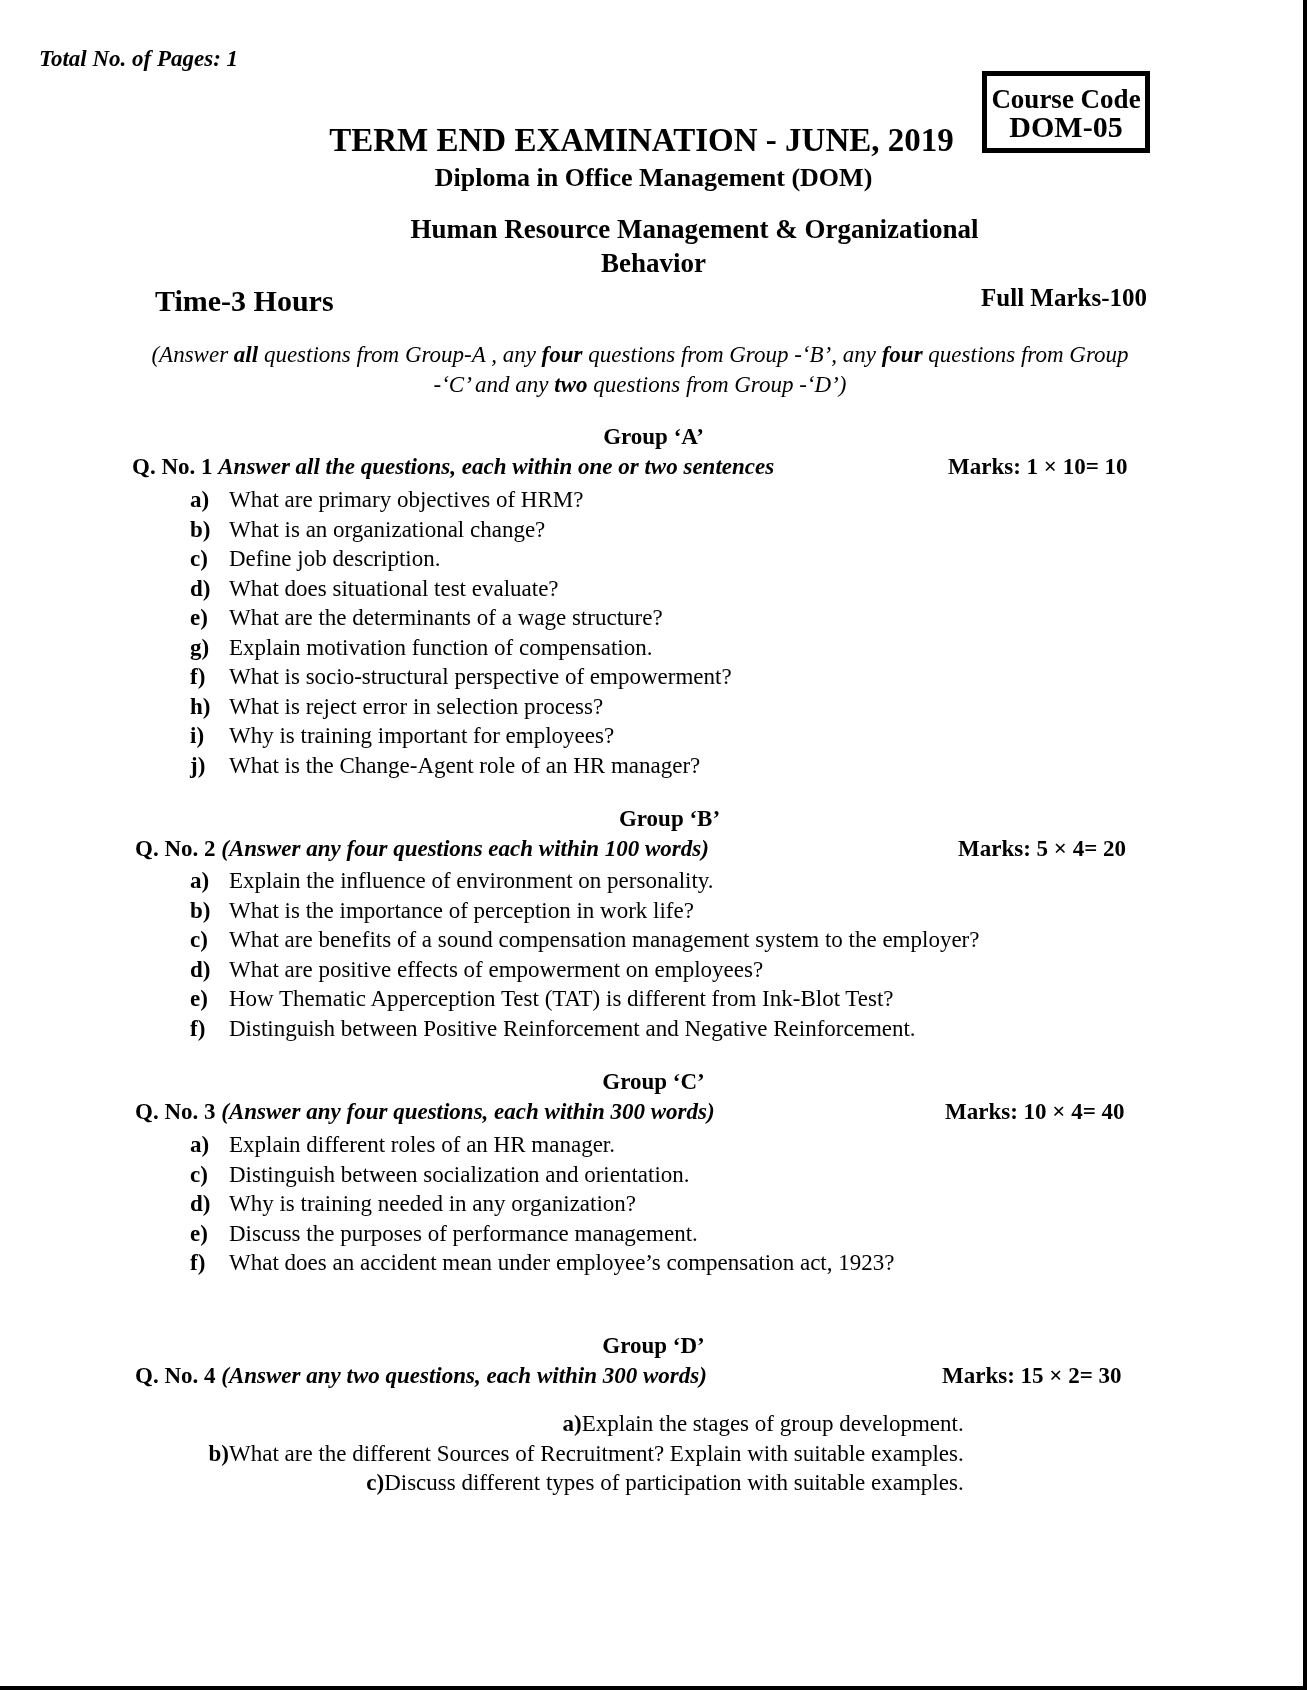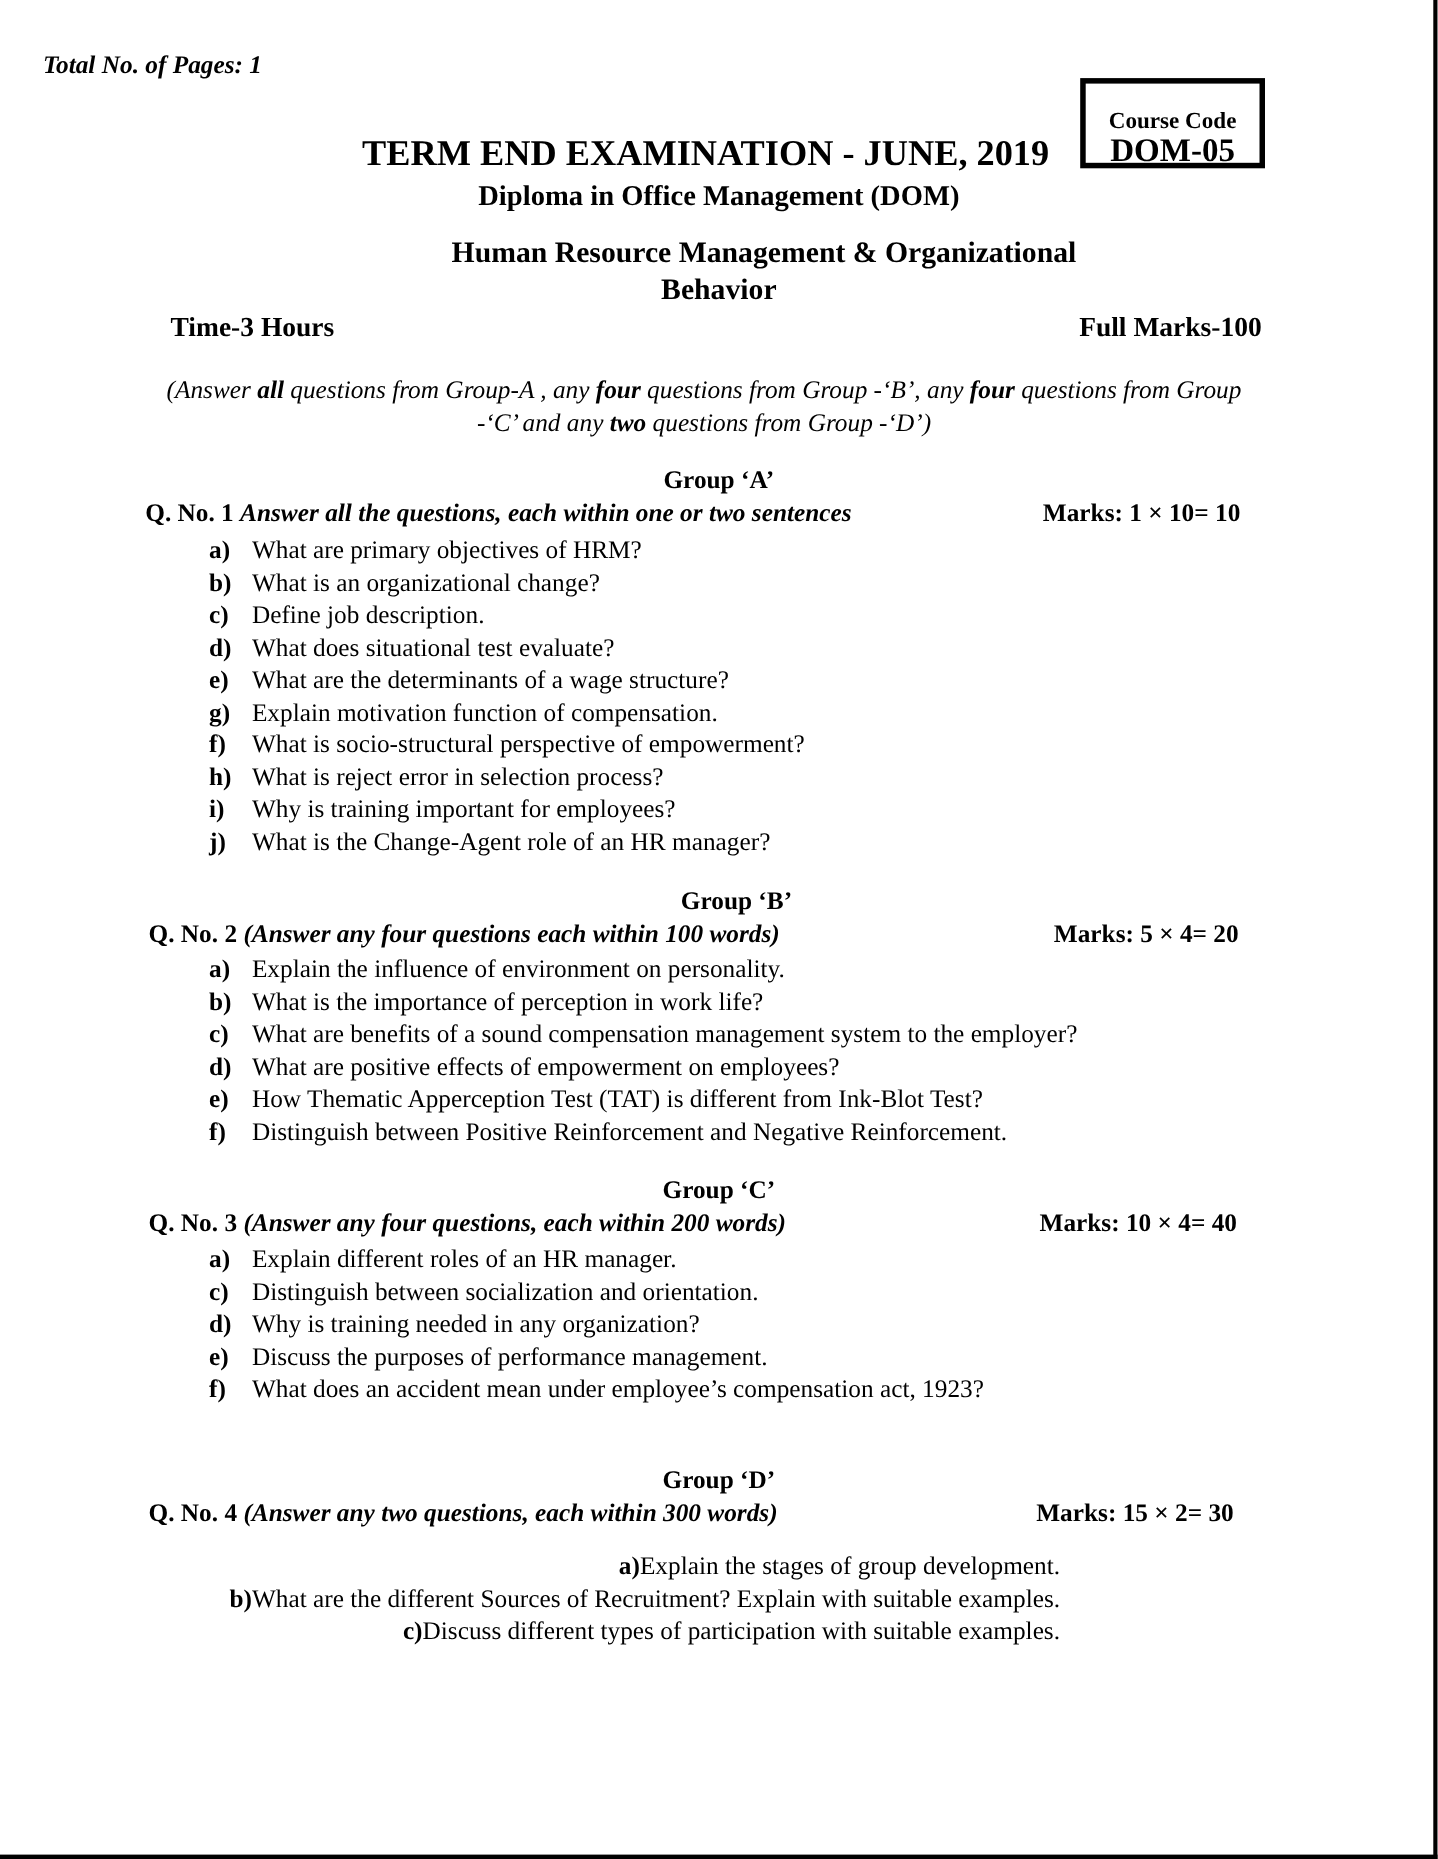--- a/index.html
+++ b/index.html
@@ -9,31 +9,31 @@
   }
   .frame-right { position: absolute; left: 1303px; top: 0; width: 4px; height: 1690px; background: #000; }
   .frame-bottom { position: absolute; left: 0; top: 1686px; width: 1307px; height: 4px; background: #000; }
 
   .pages { position: absolute; left: 39px; top: 46px; font-size: 23px; font-style: italic; font-weight: bold; }
 
   .code-box {
     position: absolute; left: 982px; top: 71px; width: 158px; height: 72px;
     border: 5px solid #000; text-align: center;
   }
-  .code-box .lbl { font-size: 21px; font-weight: bold; margin-top: 21px; line-height: 24px; }
+  .code-box .lbl { font-size: 27px; font-weight: bold; margin-top: 11px; line-height: 24px; }
   .code-box .val { font-size: 30px; font-weight: bold; line-height: 32px; }
 
   .center { position: absolute; left: 0; width: 1307px; text-align: center; font-weight: bold; }
   .title { top: 122px; font-size: 33px; left: 0; width: 1307px; }
   .title span { position: relative; left: -12px; }
   .subtitle { top: 163px; font-size: 26px; }
   .subject1 { top: 214px; font-size: 27px; padding-left: 41px; }
   .subject2 { top: 248px; font-size: 27px; }
 
-  .time { position: absolute; left: 155px; top: 284px; font-size: 25px; font-weight: bold; }
+  .time { position: absolute; left: 155px; top: 284px; font-size: 30px; font-weight: bold; }
   .fullmarks { position: absolute; right: 160px; top: 284px; font-size: 25px; font-weight: bold; }
 
   .instr { position: absolute; left: 150px; width: 980px; top: 340px; text-align: center; font-size: 23px; font-style: italic; line-height: 30px; }
   .instr b { font-style: italic; }
 
   .group-head { position: absolute; left: 0; width: 1307px; text-align: center; font-size: 23px; font-weight: bold; }
   .qline { position: absolute; left: 132px; font-size: 23px; }
   .qline .qno { font-weight: bold; }
   .qline .qdesc { font-style: italic; font-weight: bold; }
   .marks { position: absolute; font-size: 23px; font-weight: bold; }
@@ -95,21 +95,21 @@
   <li><span class="letter">b)</span><span>What is the importance of perception in work life?</span></li>
   <li><span class="letter">c)</span><span>What are benefits of a sound compensation management system to the employer?</span></li>
   <li><span class="letter">d)</span><span>What are positive effects of empowerment on employees?</span></li>
   <li><span class="letter">e)</span><span>How Thematic Apperception Test (TAT) is different from Ink-Blot Test?</span></li>
   <li><span class="letter">f)</span><span>Distinguish between Positive Reinforcement and Negative Reinforcement.</span></li>
 </ul>
 
 <div class="group-head" style="top:1069px;">Group ‘C’</div>
 <div class="qline" style="top:1099px; left:135px;">
   <span class="qno">Q. No. 3</span>
-  <span class="qdesc">(Answer any four questions, each within 200 words)</span>
+  <span class="qdesc">(Answer any four questions, each within 300 words)</span>
 </div>
 <div class="marks" style="top:1099px; left:945px;">Marks: 10 × 4= 40</div>
 <ul class="items" style="top:1130px;">
   <li><span class="letter">a)</span><span>Explain different roles of an HR manager.</span></li>
   <li><span class="letter">c)</span><span>Distinguish between socialization and orientation.</span></li>
   <li><span class="letter">d)</span><span>Why is training needed in any organization?</span></li>
   <li><span class="letter">e)</span><span>Discuss the purposes of performance management.</span></li>
   <li><span class="letter">f)</span><span>What does an accident mean under employee’s compensation act, 1923?</span></li>
 </ul>
 

